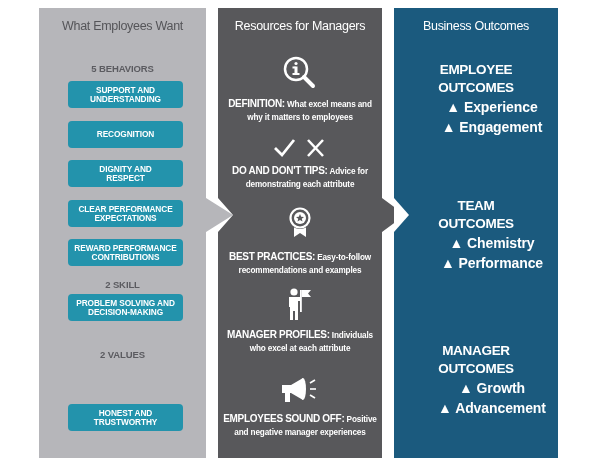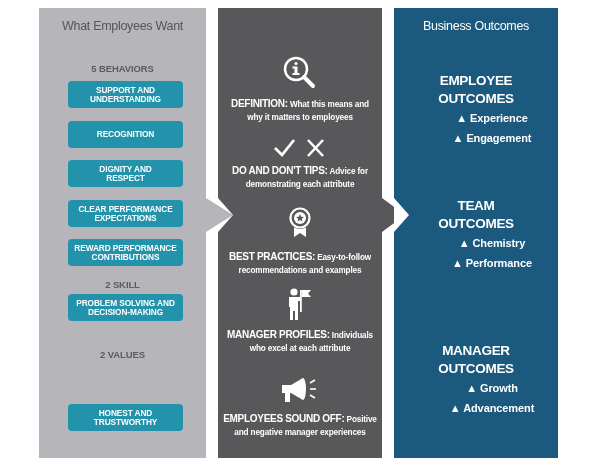--- a/index.html
+++ b/index.html
@@ -25,21 +25,21 @@
           display: flex; align-items: center; justify-content: center;
           letter-spacing: -0.1px; white-space: pre-line; }
 
   .res-icon { position: absolute; left: 0; width: 164px; display: flex; justify-content: center; }
   .res-text { position: absolute; left: 0; width: 164px; text-align: center; color: #fff;
               font-size: 8.2px; line-height: 13px; font-weight: bold; letter-spacing: -0.15px; }
   .res-text .lead { font-size: 10px; letter-spacing: -0.3px; }
 
   .out-block { position: absolute; left: 0; width: 164px; text-align: center; color: #fff; }
   .out-title { font-weight: bold; font-size: 13.5px; line-height: 18px; letter-spacing: -0.3px; }
-  .out-item { font-weight: bold; font-size: 11px; line-height: 20px; letter-spacing: -0.1px; margin-left: 32px; }
+  .out-item { font-weight: bold; font-size: 14px; line-height: 20px; letter-spacing: -0.1px; margin-left: 32px; }
 </style>
 </head>
 <body>
 
 <div class="panel" id="p1">
   <svg class="bg" width="194" height="450">
     <polygon points="0,0 167,0 167,190 194,207 167,224 167,450 0,450" fill="#b6b6ba"></polygon>
   </svg>
   <div class="content">
     <div class="col-title">What Employees Want</div>
@@ -63,33 +63,34 @@
     <div class="pill" style="top:396px;">HONEST AND
 TRUSTWORTHY</div>
   </div>
 </div>
 
 <div class="panel" id="p2">
   <svg class="bg" width="187" height="450">
     <polygon points="0,0 164,0 164,190 187,207 164,224 164,450 0,450 0,224 15,207 0,190" fill="#58585b"></polygon>
   </svg>
   <div class="content">
+    <div class="col-title">Resources for Managers</div>
 
     <div class="res-icon" style="top:46px;">
       <svg width="40" height="36" viewBox="0 0 40 36">
         <circle cx="16" cy="15" r="11" fill="none" stroke="#fff" stroke-width="2.5"></circle>
         <line x1="24" y1="23" x2="33" y2="32" stroke="#fff" stroke-width="4" stroke-linecap="round"></line>
         <circle cx="16" cy="9.5" r="1.6" fill="#fff"></circle>
         <rect x="14.5" y="12.5" width="3" height="8" fill="#fff"></rect>
         <rect x="12.5" y="12.5" width="3" height="2" fill="#fff"></rect>
         <rect x="12.5" y="19" width="7" height="2" fill="#fff"></rect>
       </svg>
     </div>
     <div class="res-text" style="top:89px;">
-      <span class="lead">DEFINITION:</span><span> What this means and</span><br>
+      <span class="lead">DEFINITION:</span><span> What excel means and</span><br>
       <span>why it matters to employees</span>
     </div>
 
     <div class="res-icon" style="top:129px;">
       <svg width="56" height="22" viewBox="0 0 56 22">
         <polyline points="3,11 10,18 22,3" fill="none" stroke="#fff" stroke-width="2.8"></polyline>
         <line x1="36" y1="3" x2="51" y2="19" stroke="#fff" stroke-width="2.5"></line>
         <line x1="51" y1="3" x2="36" y2="19" stroke="#fff" stroke-width="2.5"></line>
       </svg>
     </div>
@@ -142,21 +143,21 @@
   </div>
 </div>
 
 <div class="panel" id="p3">
   <svg class="bg" width="164" height="450">
     <polygon points="0,190 15,207 0,224" fill="#ffffff"></polygon>
   </svg>
   <div class="content">
     <div class="col-title">Business Outcomes</div>
 
-    <div class="out-block" style="top:64px;">
+    <div class="out-block" style="top:53px;">
       <div class="out-title">EMPLOYEE</div>
       <div class="out-title">OUTCOMES</div>
       <div class="out-item"><span>▲</span> <span>Experience</span></div>
       <div class="out-item"><span>▲</span> <span>Engagement</span></div>
     </div>
 
     <div class="out-block" style="top:189px;">
       <div class="out-title">TEAM</div>
       <div class="out-title">OUTCOMES</div>
       <div class="out-item"><span>▲</span> <span>Chemistry</span></div>

